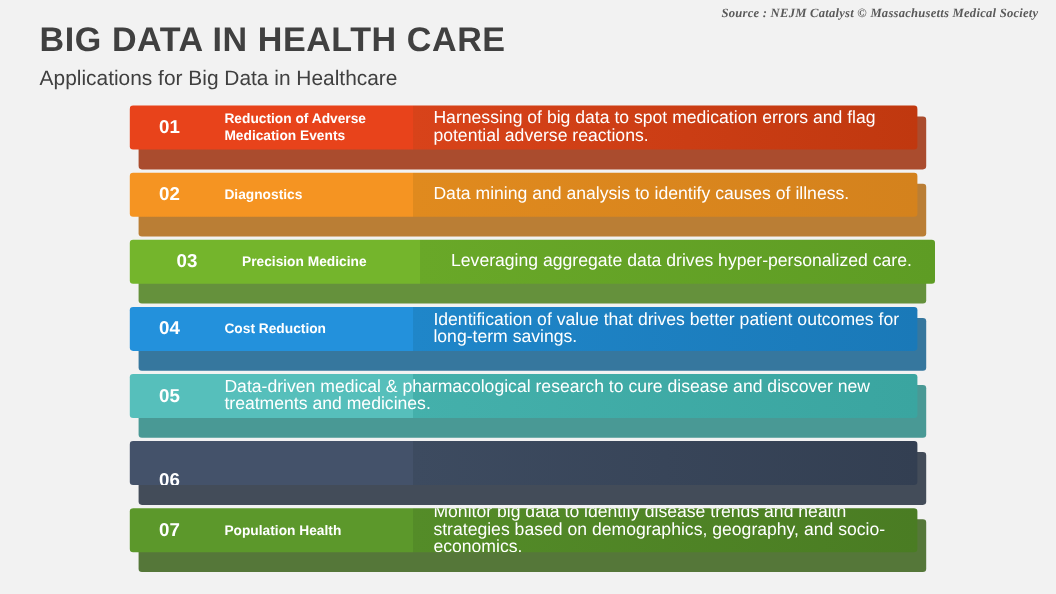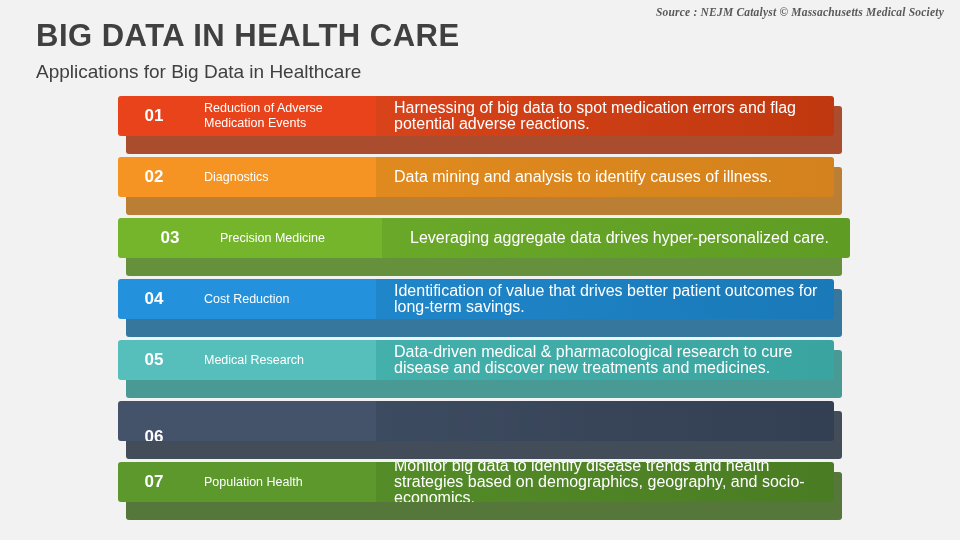--- a/index.html
+++ b/index.html
@@ -84,21 +84,21 @@
   }
   .label {
     flex: 0 0 190px;
     width: 190px;
     display: flex;
     align-items: center;
     padding-left: 14px;
     box-sizing: border-box;
     color: #ffffff;
     font-size: 12.5px;
-    font-weight: normal;
+    font-weight: bold;
     line-height: 15px;
   }
   .desc {
     flex: 1 1 auto;
     display: flex;
     align-items: center;
     padding: 0 12px 0 14px;
     box-sizing: border-box;
     color: #ffffff;
     font-size: 16px;
@@ -142,21 +142,20 @@
       <div class="bar" style="background: linear-gradient(to right, rgb(35, 145, 220) 0%, rgb(35, 145, 220) 36%, rgb(31, 134, 201) 36%, rgb(26, 121, 184) 100%);">
         <div class="numbox">04</div>
         <div class="label">Cost Reduction</div>
         <div class="desc">Identification of value that drives better patient outcomes for long-term savings.</div>
       </div>
     </div>
     <div class="row">
       <div class="shadow" style="background: rgb(44, 138, 133);"></div>
       <div class="bar" style="background: linear-gradient(to right, rgb(86, 191, 187) 0%, rgb(86, 191, 187) 36%, rgb(68, 176, 171) 36%, rgb(58, 165, 160) 100%);">
         <div class="numbox">05</div>
-        <div class="label">Medical Research</div>
         <div class="desc">Data-driven medical &amp; pharmacological research to cure disease and discover new treatments and medicines.</div>
       </div>
     </div>
     <div class="row">
       <div class="shadow" style="background: rgb(37, 47, 62);"></div>
       <div class="bar" style="background: linear-gradient(to right, rgb(68, 82, 106) 0%, rgb(68, 82, 106) 36%, rgb(61, 75, 96) 36%, rgb(51, 63, 82) 100%); flex-direction: column;">
         <div class="numbox">06</div>
         <div class="label">Preventative Medicine</div>
       </div>
     </div>

